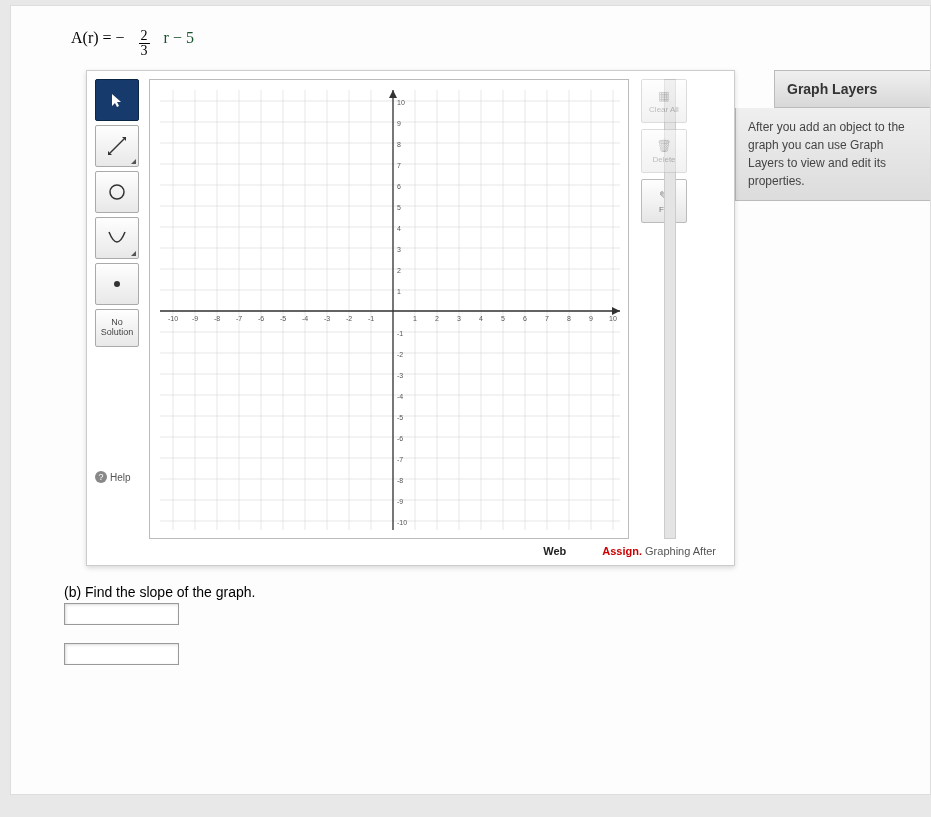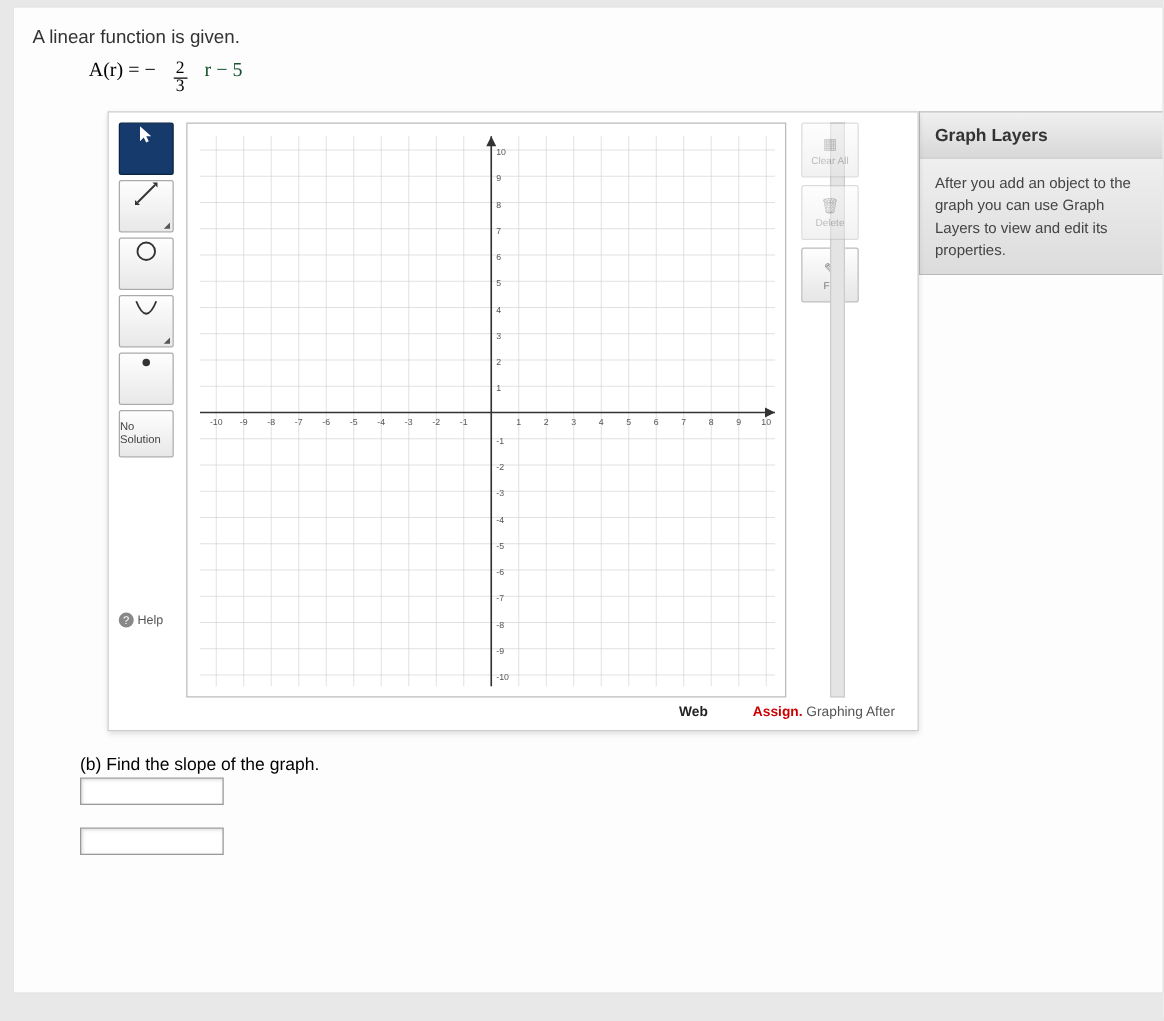--- a/index.html
+++ b/index.html
@@ -71,20 +71,21 @@
     gap: 4px;
     margin-right: 8px;
   }
   .tool-btn {
     width: 44px;
     height: 42px;
     background: linear-gradient(#fefefe,#e8e8e8);
     border: 1px solid #aaa;
     border-radius: 2px;
     display: flex;
+    align-items: center;
     justify-content: center;
     cursor: pointer;
     position: relative;
   }
   .tool-btn.selected {
     background: #153a6b;
     border-color: #0b2544;
   }
   .tool-btn.selected svg path,
   .tool-btn.selected svg polygon { fill: #fff; }
@@ -165,20 +166,21 @@
     flex-shrink: 0;
   }
   .layers-header {
     background: linear-gradient(#f0f0f0,#d8d8d8);
     border: 1px solid #bbb;
     border-right: none;
     padding: 10px 12px;
     font-size: 14px;
     font-weight: bold;
     color: #333;
+    margin-left: 39px;
   }
   .layers-body {
     background: linear-gradient(#efefef,#dcdcdc);
     border: 1px solid #bbb;
     border-top: none;
     border-right: none;
     padding: 10px 12px;
     font-size: 12px;
     color: #444;
     line-height: 1.5;
@@ -204,21 +206,20 @@
     height: 460px;
     background: #e4e4e4;
     border: 1px solid #ccc;
   }
 </style>
 </head>
 <body>
 
 <div class="page">
 
-  <div class="problem-intro">A linear function is given.</div>
 
   <div class="equation">
     <span>A(r) = −</span>
     <span class="frac">
       <span class="num">2</span>
       <span class="den">3</span>
     </span>
     <span class="red">r − 5</span>
   </div>
 

